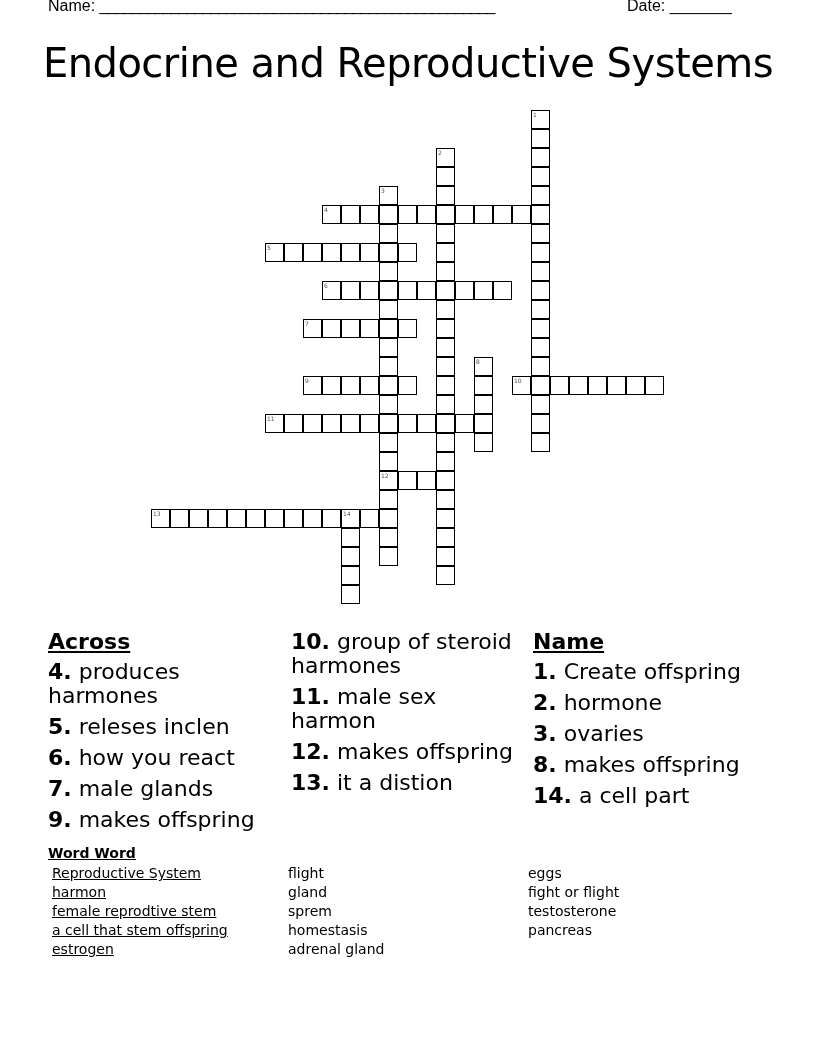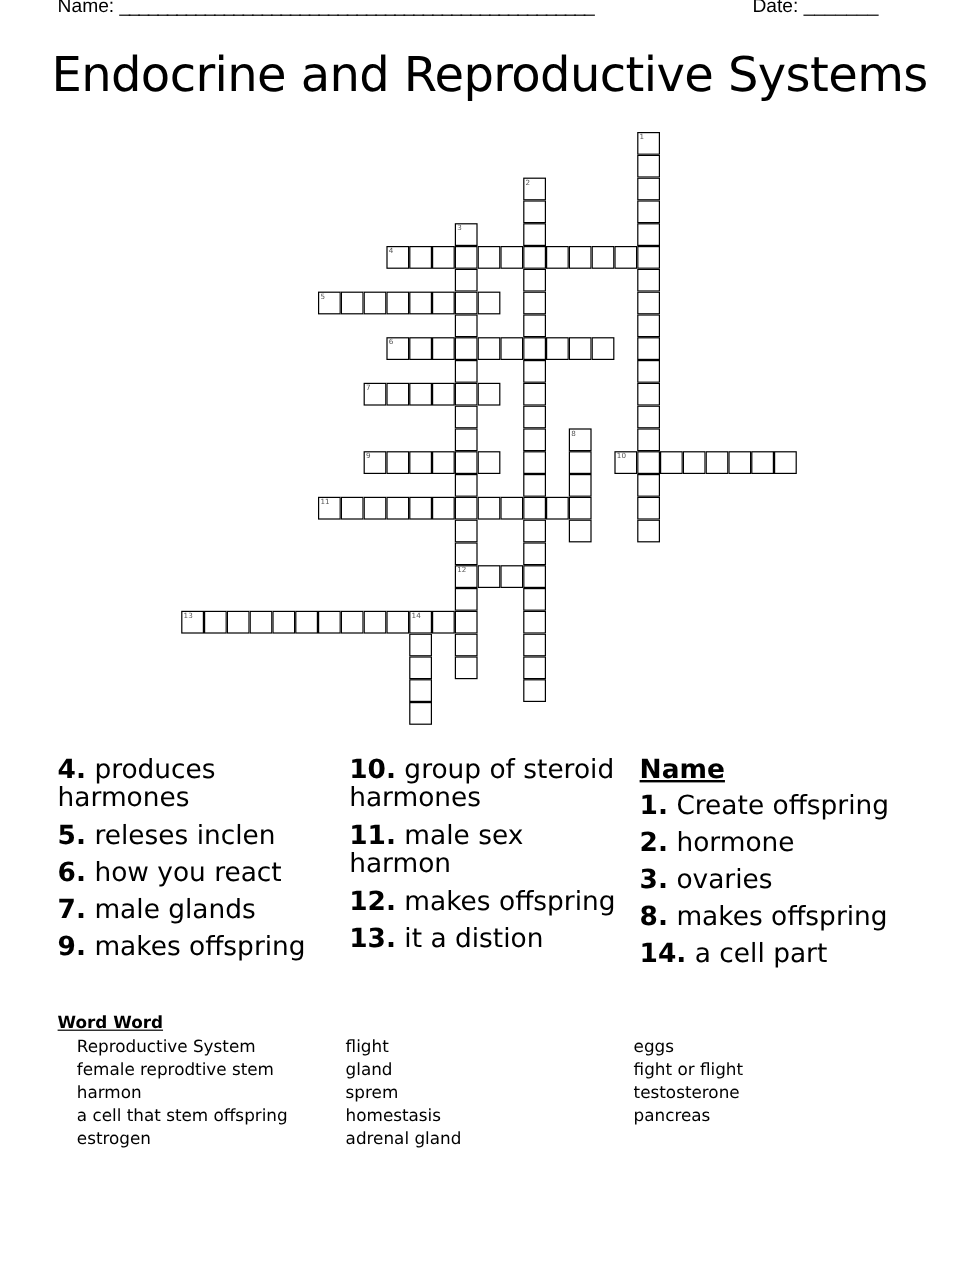--- a/index.html
+++ b/index.html
@@ -13,21 +13,21 @@
   .cell .num { position: absolute; top: 0px; left: 1px; font-size: 6px; color: #555; line-height: 7px; font-family: "DejaVu Sans", sans-serif; }
   .clues { position: absolute; top: 630px; font-size: 22px; font-family: "DejaVu Sans", sans-serif; line-height: 24px; }
   .clues .heading { font-weight: bold; text-decoration: underline; margin-bottom: 6px; display: block; }
   .clue { margin-bottom: 7px; }
   .clue b { font-weight: bold; }
   .col1 { left: 48px; width: 230px; }
   .col2 { left: 291px; width: 230px; }
   .col3 { left: 533px; width: 240px; }
   .wb-title { position: absolute; top: 845px; left: 48px; font-size: 14px; font-weight: bold; text-decoration: underline; font-family: "DejaVu Sans", sans-serif; }
   .wb-col { position: absolute; top: 864px; font-size: 14px; line-height: 19px; font-family: "DejaVu Sans", sans-serif; }
-  .wb1 { left: 64px; } .wb2 { left: 288px; } .wb3 { left: 528px; }
+  .wb1 { left: 52px; text-decoration: underline; } .wb2 { left: 288px; } .wb3 { left: 528px; }
 </style>
 </head>
 <body>
 
 <div class="header-line">
   <span>Name:</span>
   <span class="blank">__________________________________________________</span>
 </div>
 <div class="date">
   <span>Date:</span>
@@ -195,20 +195,21 @@
       <span class="num">14</span>
     </div>
     <div class="cell" style="left: 209px; top: 399px;"></div>
     <div class="cell" style="left: 190px; top: 418px;"></div>
     <div class="cell" style="left: 190px; top: 437px;"></div>
     <div class="cell" style="left: 190px; top: 456px;"></div>
     <div class="cell" style="left: 190px; top: 475px;"></div>
   </div>
 
 <div class="clues col1">
+  <span class="heading">Across</span>
   <div class="clue"><b>4.</b><span> produces harmones</span></div>
   <div class="clue"><b>5.</b><span> releses inclen</span></div>
   <div class="clue"><b>6.</b><span> how you react</span></div>
   <div class="clue"><b>7.</b><span> male glands</span></div>
   <div class="clue"><b>9.</b><span> makes offspring</span></div>
 </div>
 
 <div class="clues col2">
   <div class="clue"><b>10.</b><span> group of steroid harmones</span></div>
   <div class="clue"><b>11.</b><span> male sex harmon</span></div>
@@ -221,22 +222,22 @@
   <div class="clue"><b>1.</b><span> Create offspring</span></div>
   <div class="clue"><b>2.</b><span> hormone</span></div>
   <div class="clue"><b>3.</b><span> ovaries</span></div>
   <div class="clue"><b>8.</b><span> makes offspring</span></div>
   <div class="clue"><b>14.</b><span> a cell part</span></div>
 </div>
 
 <div class="wb-title">Word Word</div>
 <div class="wb-col wb1">
   <div>Reproductive System</div>
+  <div>harmon</div>
   <div>female reprodtive stem</div>
-  <div>harmon</div>
   <div>a cell that stem offspring</div>
   <div>estrogen</div>
 </div>
 <div class="wb-col wb2">
   <div>flight</div>
   <div>gland</div>
   <div>sprem</div>
   <div>homestasis</div>
   <div>adrenal gland</div>
 </div>

